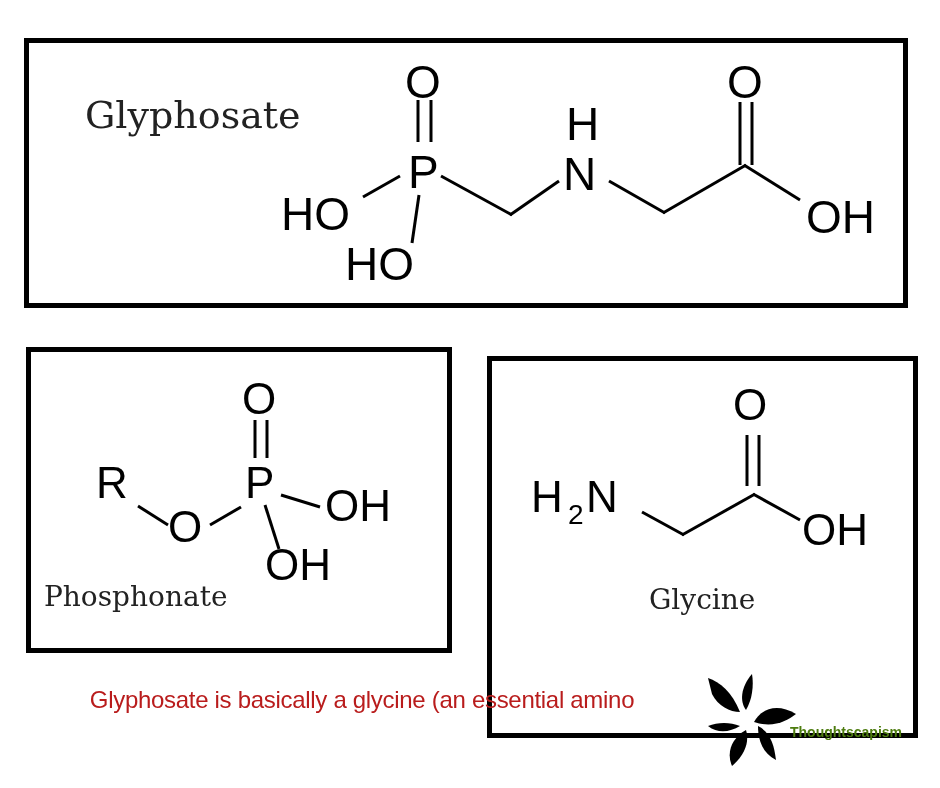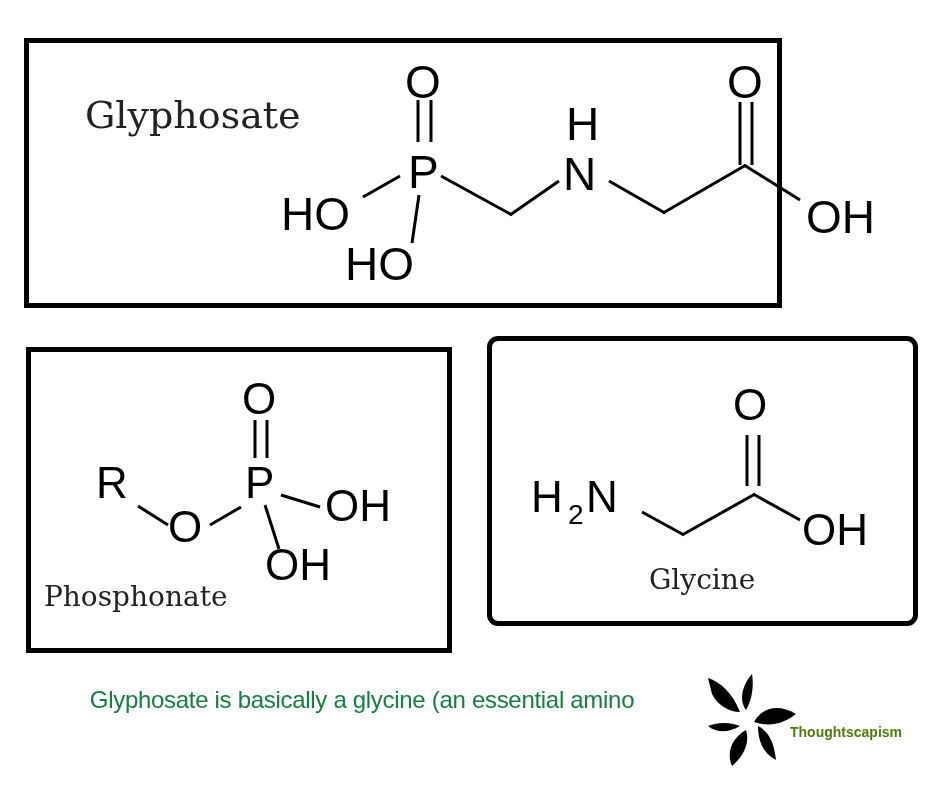--- a/index.html
+++ b/index.html
@@ -1,27 +1,27 @@
 <!DOCTYPE html>
 <html><head>
 <meta charset="utf-8">
 <style>
   html, body { margin: 0; padding: 0; background: #ffffff; }
   body { width: 940px; height: 788px; position: relative; overflow: hidden; font-family: "Liberation Sans", sans-serif; }
   .panel { position: absolute; border: 5px solid #000; box-sizing: border-box; background: #fff; }
   .label { position: absolute; font-family: "DejaVu Serif", "Liberation Serif", serif; color: #222; }
   svg text { font-family: "Liberation Sans", sans-serif; fill: #000; }
   .bond { stroke: #000; stroke-width: 3; fill: none; stroke-linecap: butt; }
-  .caption { position: absolute; left: 22px; top: 684px; width: 680px; font-size: 24px; line-height: 32px; color: #15803d; text-align: center; font-family: "Liberation Sans", sans-serif; letter-spacing: -0.3px; }
+  .caption { position: absolute; left: 22px; top: 684px; width: 680px; font-size: 24px; line-height: 32px; color: #b91c1c; text-align: center; font-family: "Liberation Sans", sans-serif; letter-spacing: -0.3px; }
   .brand { position: absolute; left: 790px; top: 724px; font-size: 14px; font-weight: bold; color: #4d7c0f; }
 </style>
 </head>
 <body>
 
-<div class="panel" style="left:24px;top:38px;width:758px;height:270px;">
+<div class="panel" style="left:24px;top:38px;width:884px;height:270px;">
   <div class="label" style="left:56px;top:50px;font-size:38px;">Glyphosate</div>
 </div>
 <svg width="940" height="320" style="position:absolute;left:0;top:0;">
   <text x="405" y="98" font-size="46">O</text>
   <line class="bond" x1="418" y1="100" x2="418" y2="142"></line>
   <line class="bond" x1="431" y1="100" x2="431" y2="142"></line>
   <text x="408" y="188" font-size="46">P</text>
   <text x="566" y="140" font-size="46">H</text>
   <text x="563" y="190" font-size="46">N</text>
   <text x="727" y="98" font-size="46">O</text>
@@ -50,21 +50,21 @@
   <text x="245" y="158" font-size="44">P</text>
   <text x="168" y="202" font-size="44">O</text>
   <text x="325" y="181" font-size="44">OH</text>
   <text x="265" y="240" font-size="44">OH</text>
   <line class="bond" x1="138" y1="166" x2="168" y2="185"></line>
   <line class="bond" x1="210" y1="185" x2="241" y2="167"></line>
   <line class="bond" x1="281" y1="155" x2="320" y2="167"></line>
   <line class="bond" x1="265" y1="165" x2="279" y2="209"></line>
 </svg>
 
-<div class="panel" style="left:487px;top:336px;width:431px;height:290px;border-radius:11px;">
+<div class="panel" style="left:487px;top:356px;width:431px;height:382px;">
   <div class="label" style="left:157px;top:222px;font-size:28px;">Glycine</div>
 </div>
 <svg width="940" height="320" style="position:absolute;left:0;top:340px;">
   <text x="733" y="80" font-size="44">O</text>
   <line class="bond" x1="747" y1="95" x2="747" y2="146"></line>
   <line class="bond" x1="759" y1="95" x2="759" y2="146"></line>
   <text x="531" y="172" font-size="44">H</text>
   <text x="568" y="184" font-size="28">2</text>
   <text x="586" y="172" font-size="44">N</text>
   <text x="802" y="205" font-size="44">OH</text>

